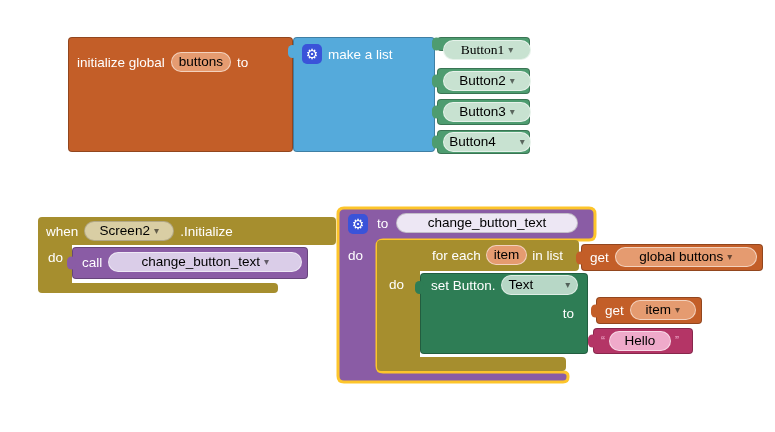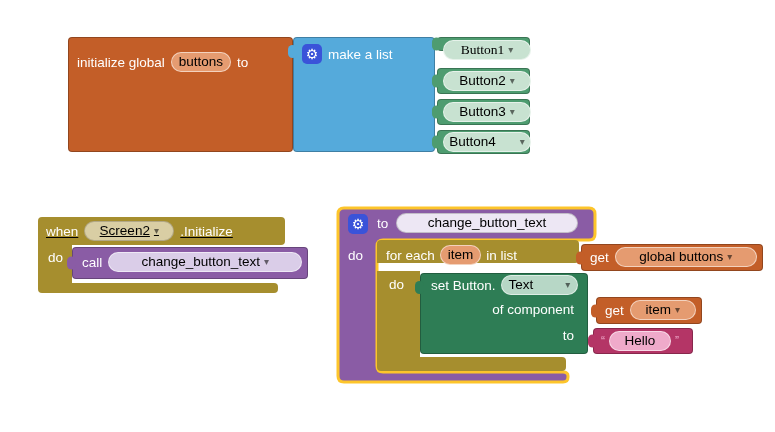--- a/index.html
+++ b/index.html
@@ -88,21 +88,21 @@
   </div>
   <div class="abs blk c-greencomp plug" style="left:437px;top:130px;width:93px;height:24px;">
     <div class="row" style="padding:1px 5px;">
       <span class="field f-greencomp" style="min-width:72px;gap:24px;">
         <span>Button4</span>
         <span class="arr">▾</span>
       </span>
     </div>
   </div>
 
-  <div class="abs noborder c-gold" style="left:38px;top:217px;width:247px;height:28px;border-radius:4px 4px 4px 0;text-decoration:underline;">
+  <div class="abs noborder c-gold" style="left:38px;top:217px;width:298px;height:28px;border-radius:4px 4px 4px 0;">
     <div class="row" style="padding:4px 8px;">
       <span class="lbl">when</span>
       <span class="field f-tan field-light" style="min-width:74px;">
         <span>Screen2</span>
         <span class="arr">▾</span>
       </span>
       <span class="lbl">.Initialize</span>
     </div>
   </div>
   <div class="abs noborder c-gold" style="left:38px;top:245px;width:34px;height:38px;border-radius:0;">
@@ -125,21 +125,21 @@
       <path d="M8,2 H253 Q259,2 259,8 V28 Q259,34 253,34 H47 Q41,34 41,40 V160 Q41,166 47,166 H227 Q232,166 232,170 V171 Q232,176 227,176 H8 Q2,176 2,170 V8 Q2,2 8,2 Z" fill="var(--purple)" stroke="var(--selection_yellow)" stroke-width="3"></path>
     </svg>
     <span class="gear" style="position:absolute;left:12px;top:8px;">⚙</span>
     <span class="lbl" style="position:absolute;left:41px;top:10px;">to</span>
     <span class="field f-lavlight field-light" style="position:absolute;left:60px;top:7px;min-width:166px;">
       <span>change_button_text</span>
     </span>
     <span class="lbl" style="position:absolute;left:12px;top:42px;">do</span>
   </div>
 
-  <div class="abs noborder c-gold" style="left:377px;top:240px;width:202px;height:23px;border-radius:4px 4px 4px 0;">
+  <div class="abs noborder c-gold" style="left:377px;top:240px;width:202px;height:31px;border-radius:4px 4px 4px 0;padding-left:46px;">
     <div class="row" style="padding:5px 9px;gap:5px;">
       <span class="lbl">for each</span>
       <span class="field f-orange">
         <span>item</span>
       </span>
       <span class="lbl">in list</span>
     </div>
   </div>
   <div class="abs noborder c-gold" style="left:377px;top:271px;width:43px;height:86px;border-radius:0;">
     <span class="lbl" style="position:absolute;left:12px;top:6px;">do</span>
@@ -157,23 +157,20 @@
   </div>
 
   <div class="abs blk c-greenset plug-top" style="left:420px;top:273px;width:168px;height:81px;">
     <div class="row" style="padding:1px 0 0 10px;gap:5px;">
       <span class="lbl">set Button.</span>
       <span class="field f-greenset" style="min-width:52px;gap:32px;">
         <span>Text</span>
         <span class="arr">▾</span>
       </span>
     </div>
-    <div class="row" style="justify-content:flex-end;padding:7px 13px 0 0;">
-      <span class="lbl">of component</span>
-    </div>
     <div class="row" style="justify-content:flex-end;padding:11px 13px 0 0;">
       <span class="lbl">to</span>
     </div>
   </div>
 
   <div class="abs blk c-orange plug" style="left:596px;top:297px;width:106px;height:27px;">
     <div class="row" style="padding:2px 8px;">
       <span class="lbl">get</span>
       <span class="field f-orange" style="min-width:50px;">
         <span>item</span>

